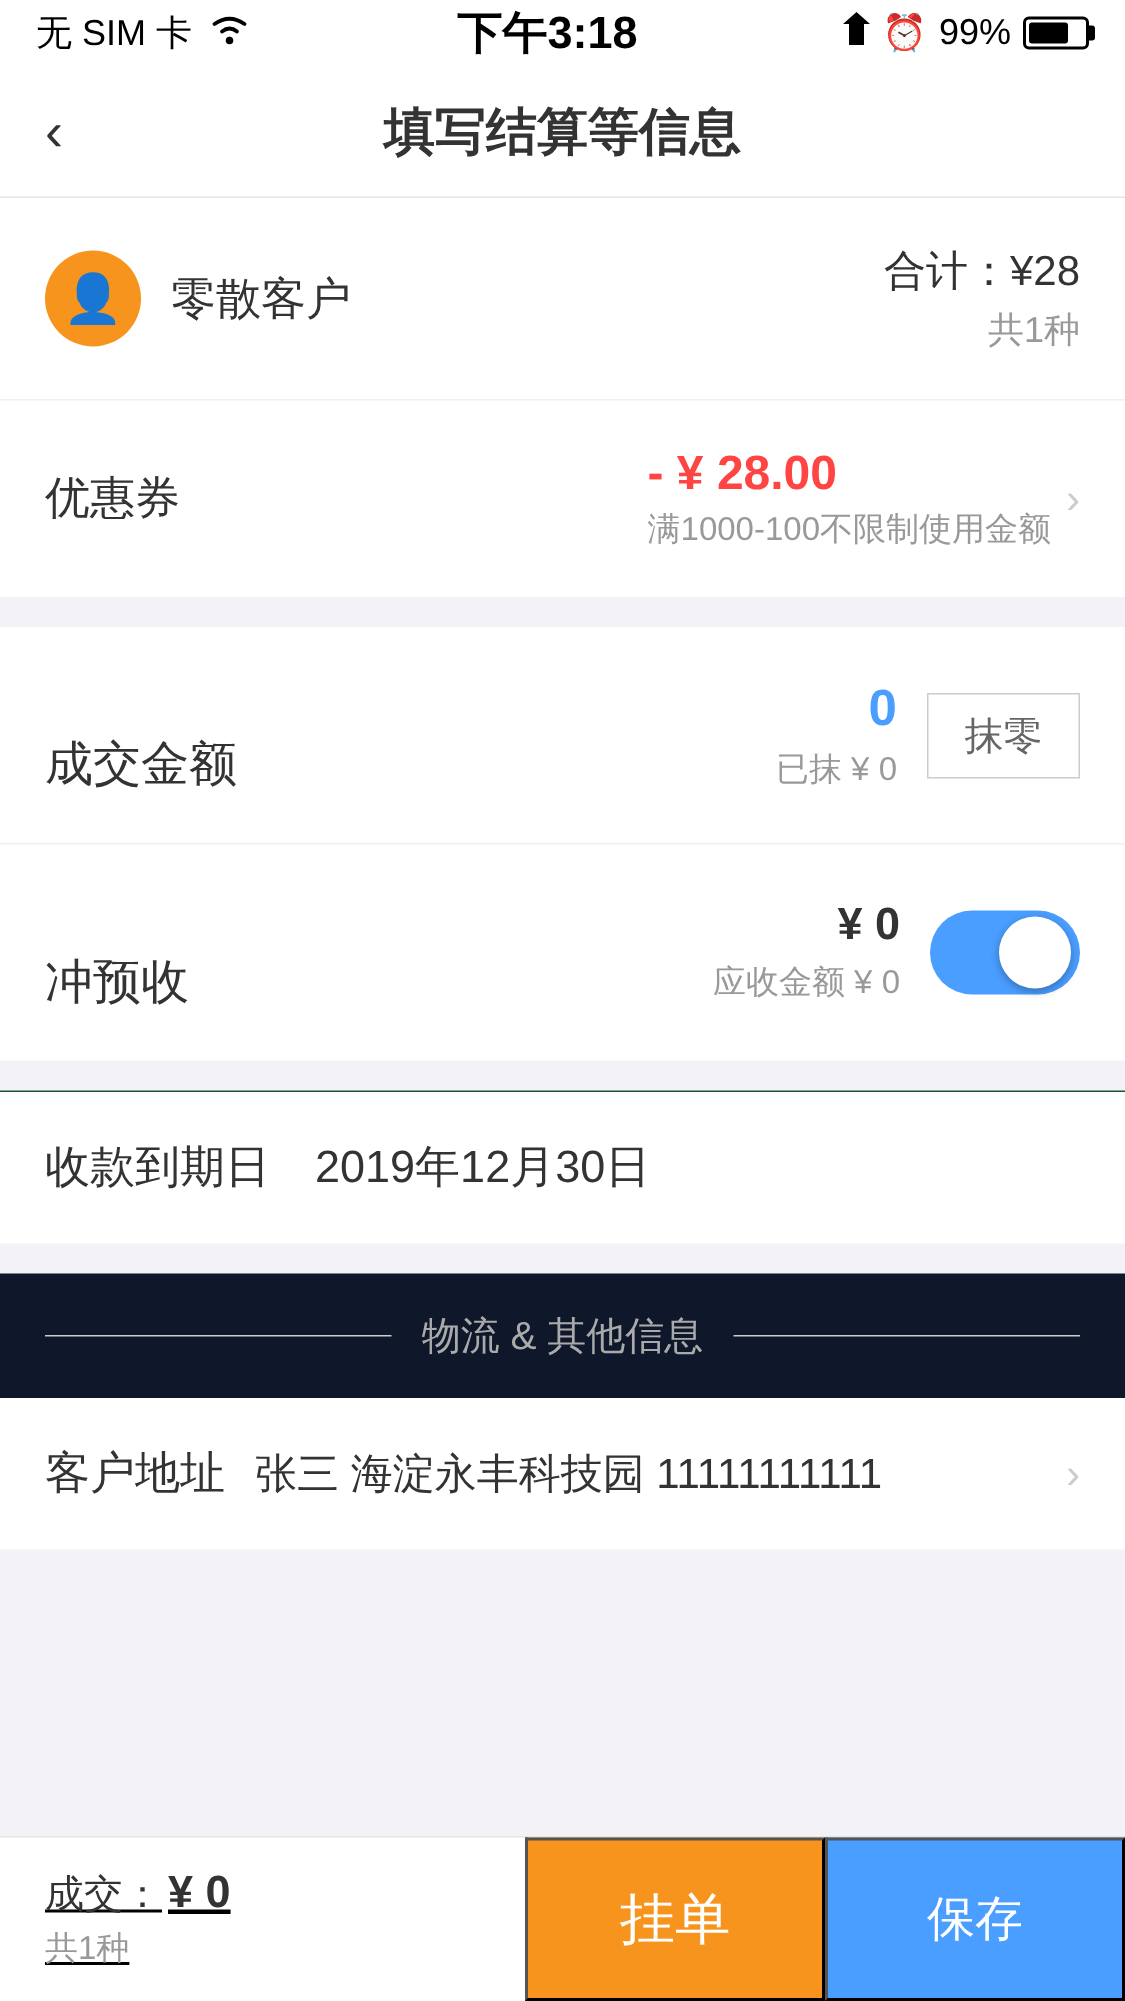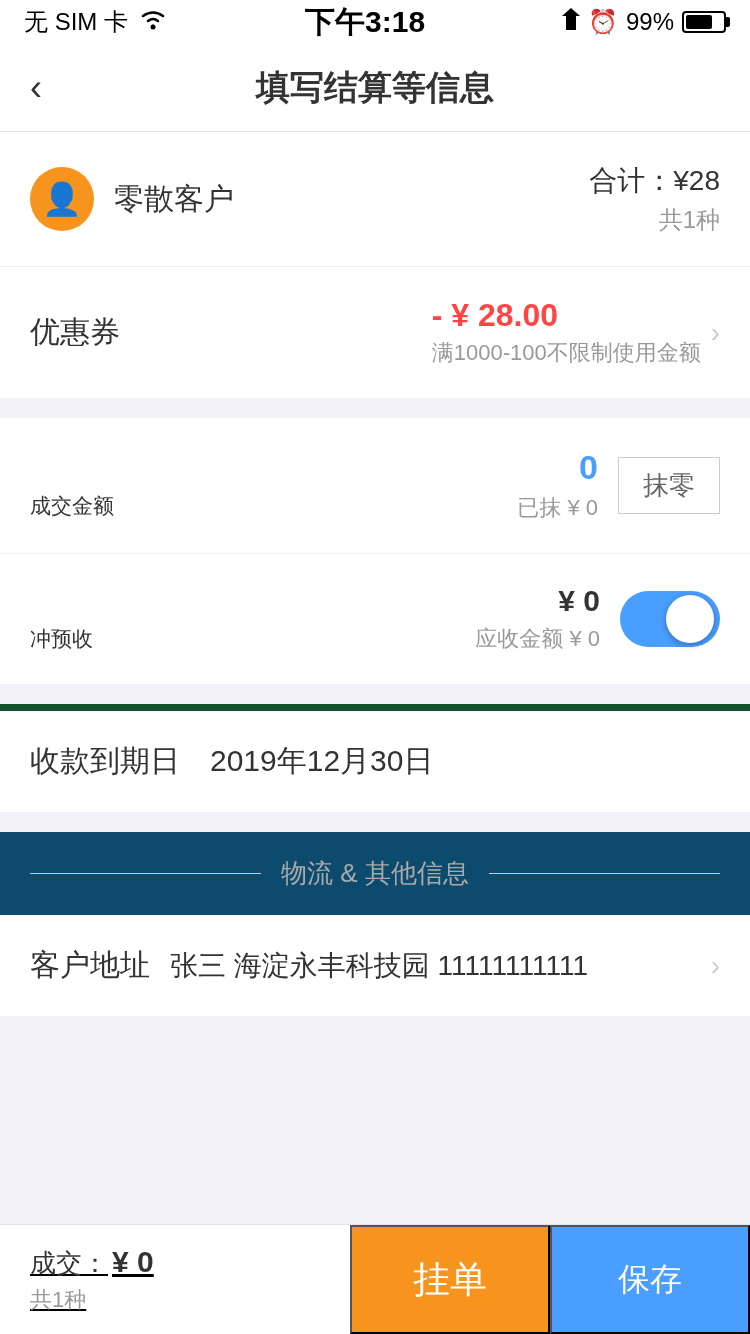--- a/index.html
+++ b/index.html
@@ -119,21 +119,21 @@
     }
 
     
     .form-row {
       display: flex;
       align-items: center;
       justify-content: space-between;
       padding: 30px 30px;
       border-bottom: 1px solid #f0f0f0;
     }
-    .form-label { font-size: 21px; color: #333; margin-top: 40px; }
+    .form-label { font-size: 32px; color: #333; margin-top: 40px; }
     .form-right { display: flex; align-items: center; gap: 20px; text-align: right; }
     .amount-value { font-size: 34px; color: #4a9eff; font-weight: 600; }
     .rounding-btn {
       border: 1px solid #ccc; border-radius: 0;
       padding: 10px 24px; font-size: 26px; color: #666;
       background: #fff; cursor: pointer;
     }
     .sub-text { font-size: 22px; color: #999; margin-top: 6px; }
 
     
@@ -168,29 +168,29 @@
       padding: 36px 30px;
       background: #fff;
     }
 
     
     .due-date-row {
       display: flex;
       align-items: center;
       padding: 30px 30px;
       background: #fff;
-      border-top: 7px solid #14532d;
+      border-top: 1px solid #14532d;
       gap: 30px;
     }
     .due-date-label { font-size: 30px; color: #333; }
     .due-date-value { font-size: 30px; color: #333; }
 
     
     .logistics-section {
-      background: #0c4a6e;
+      background: #0f172a;
       display: flex;
       align-items: center;
       justify-content: center;
       padding: 24px 30px;
     }
     .logistics-divider {
       flex: 1; height: 1px; background: #ccc;
     }
     .logistics-text {
       font-size: 26px; color: #aaa;

